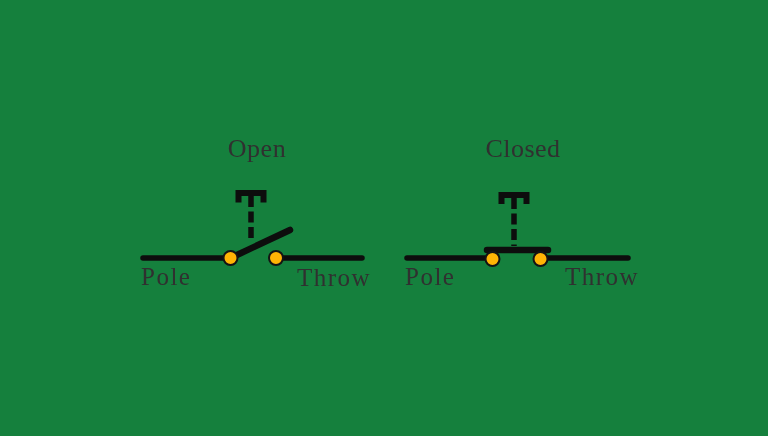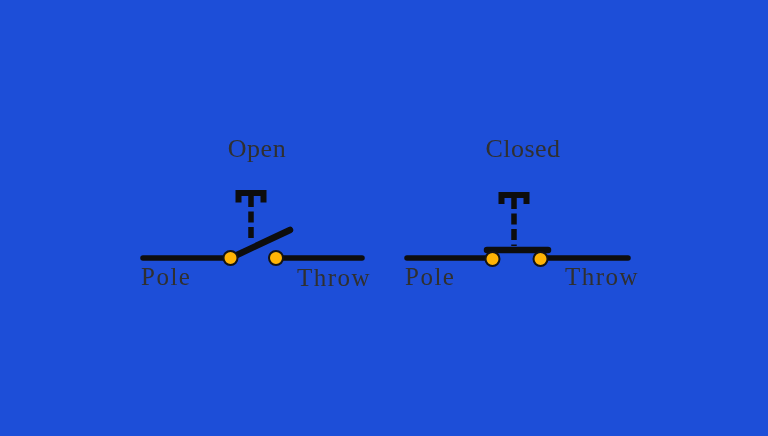--- a/index.html
+++ b/index.html
@@ -4,21 +4,21 @@
 <style>
   html, body {
     margin: 0;
     padding: 0;
     background: #ffffff;
   }
   .canvas {
     position: relative;
     width: 768px;
     height: 436px;
-    background: #1d4ed8;
+    background: #15803d;
     overflow: hidden;
     font-family: "Liberation Serif", serif;
   }
   svg text {
     font-family: "Liberation Serif", serif;
   }
   .title {
     font-size: 26px;
     letter-spacing: 0.5px;
   }

